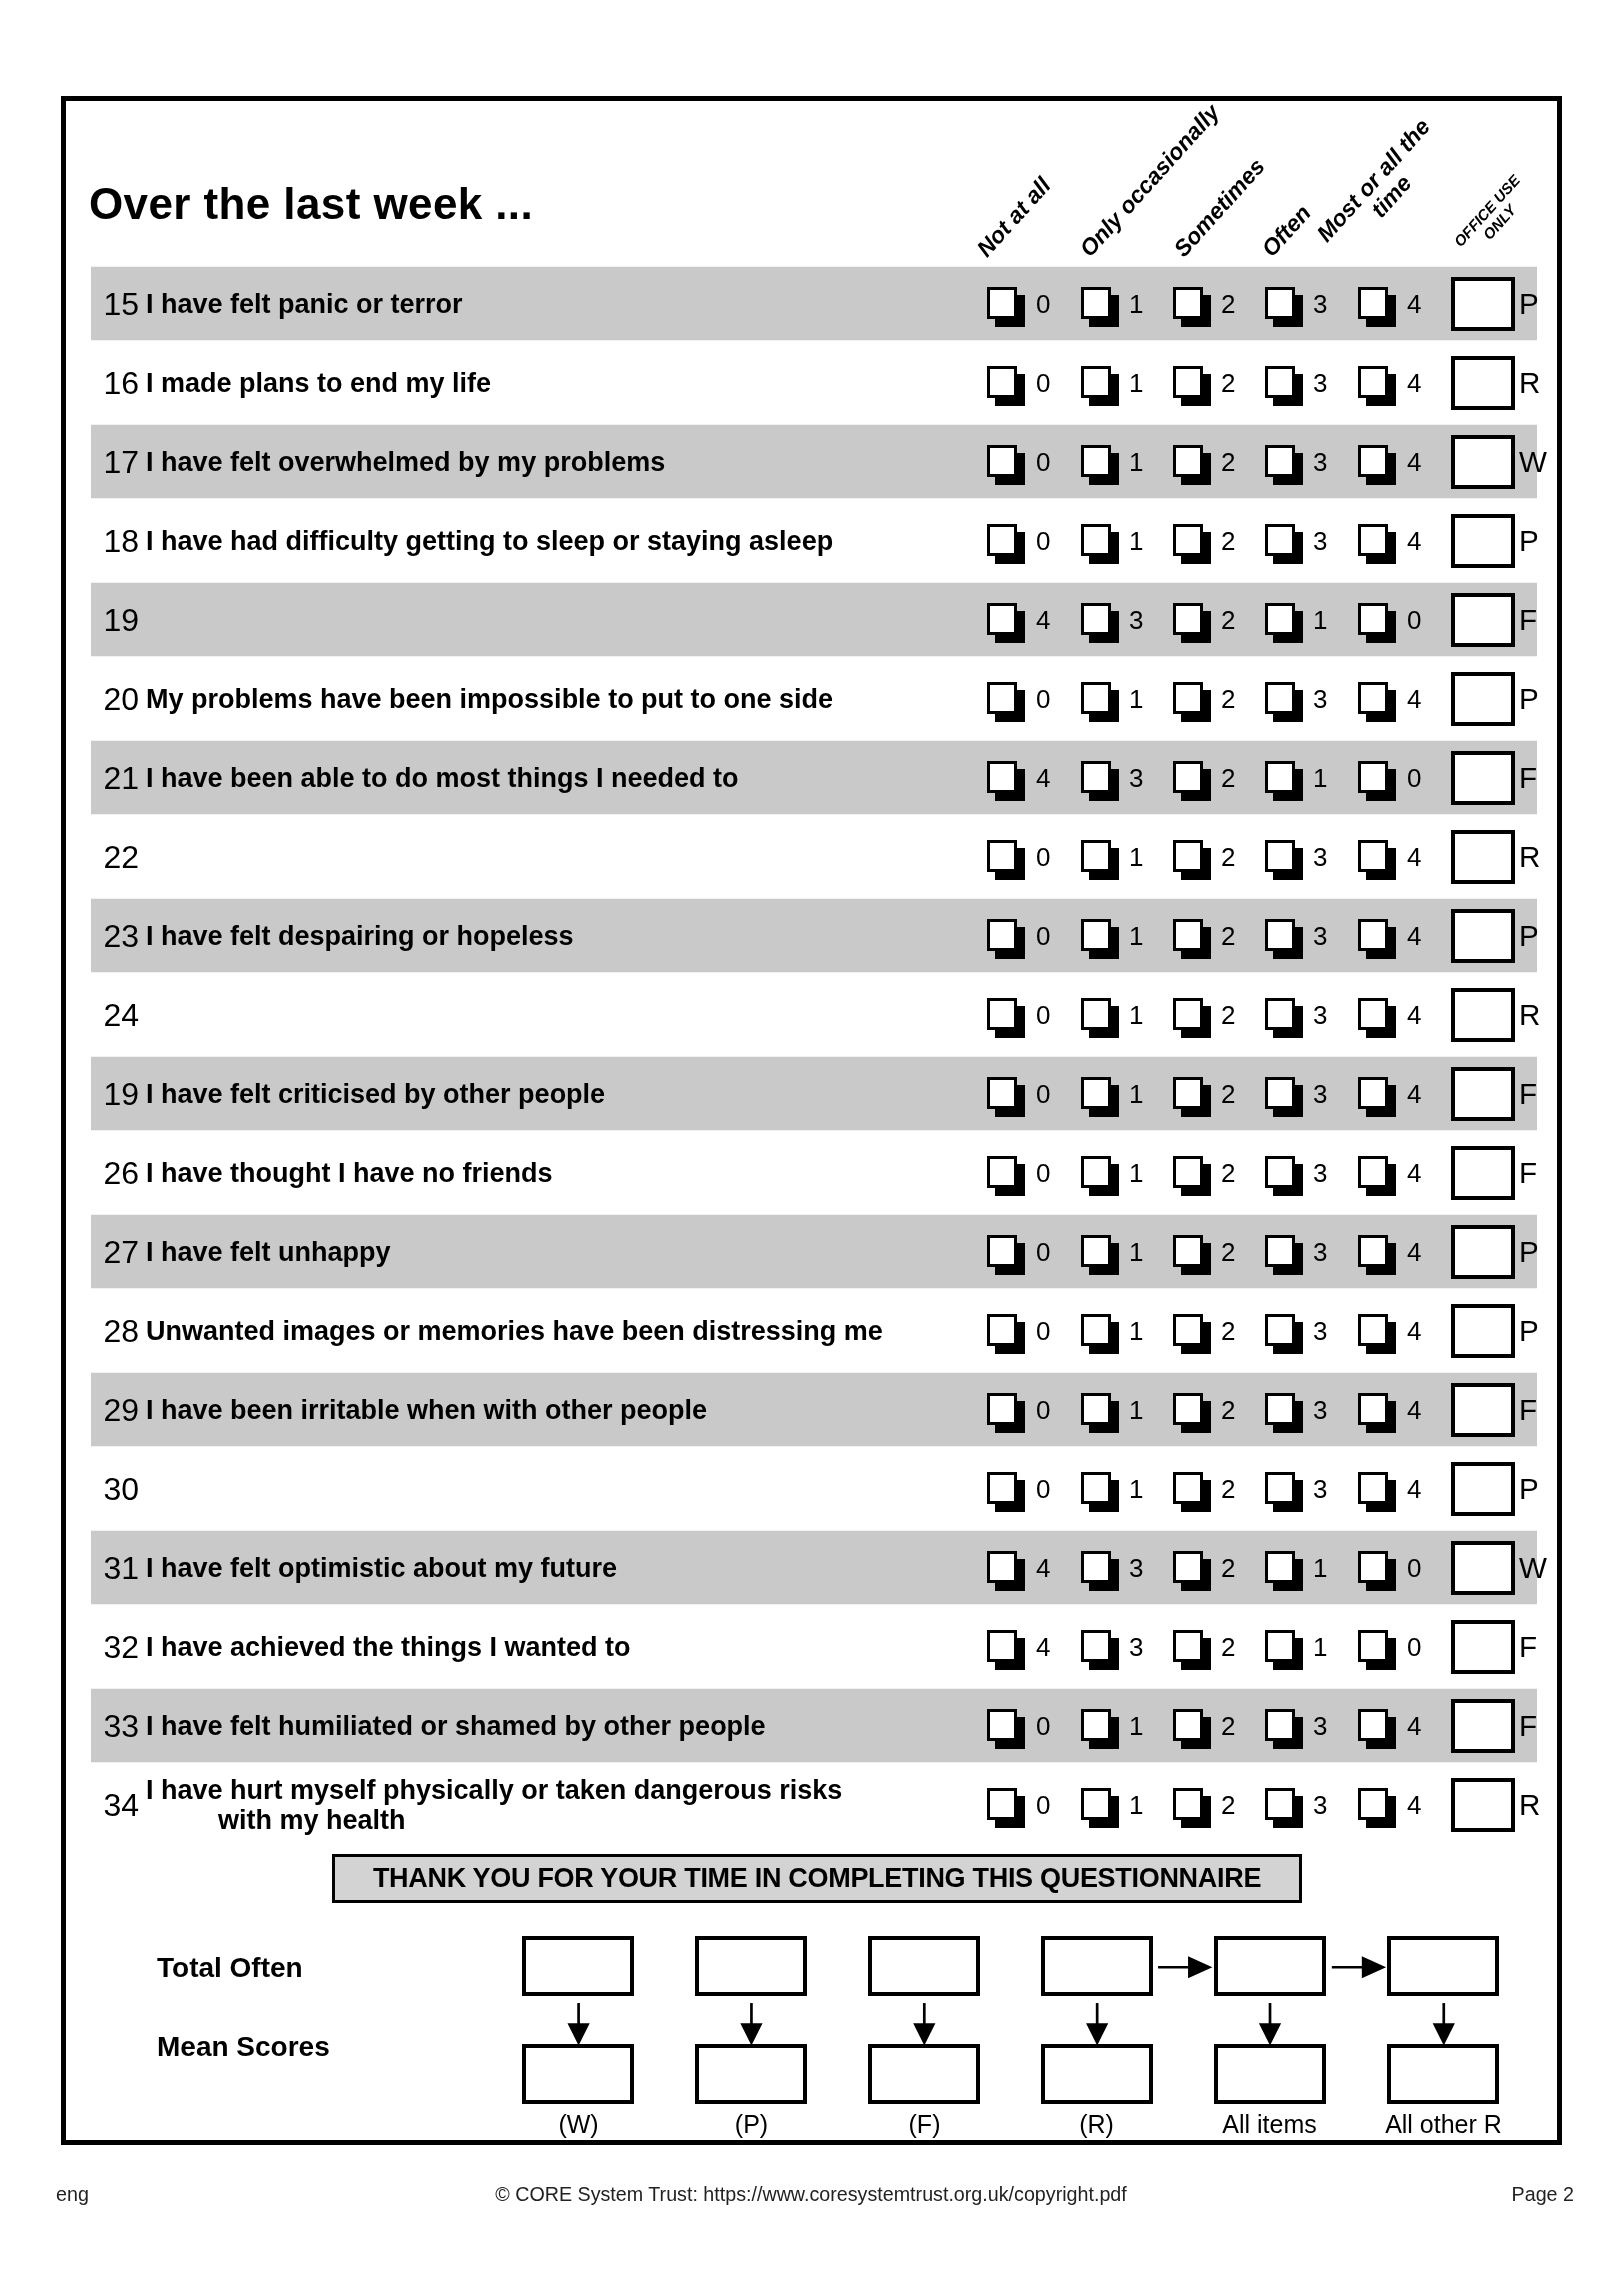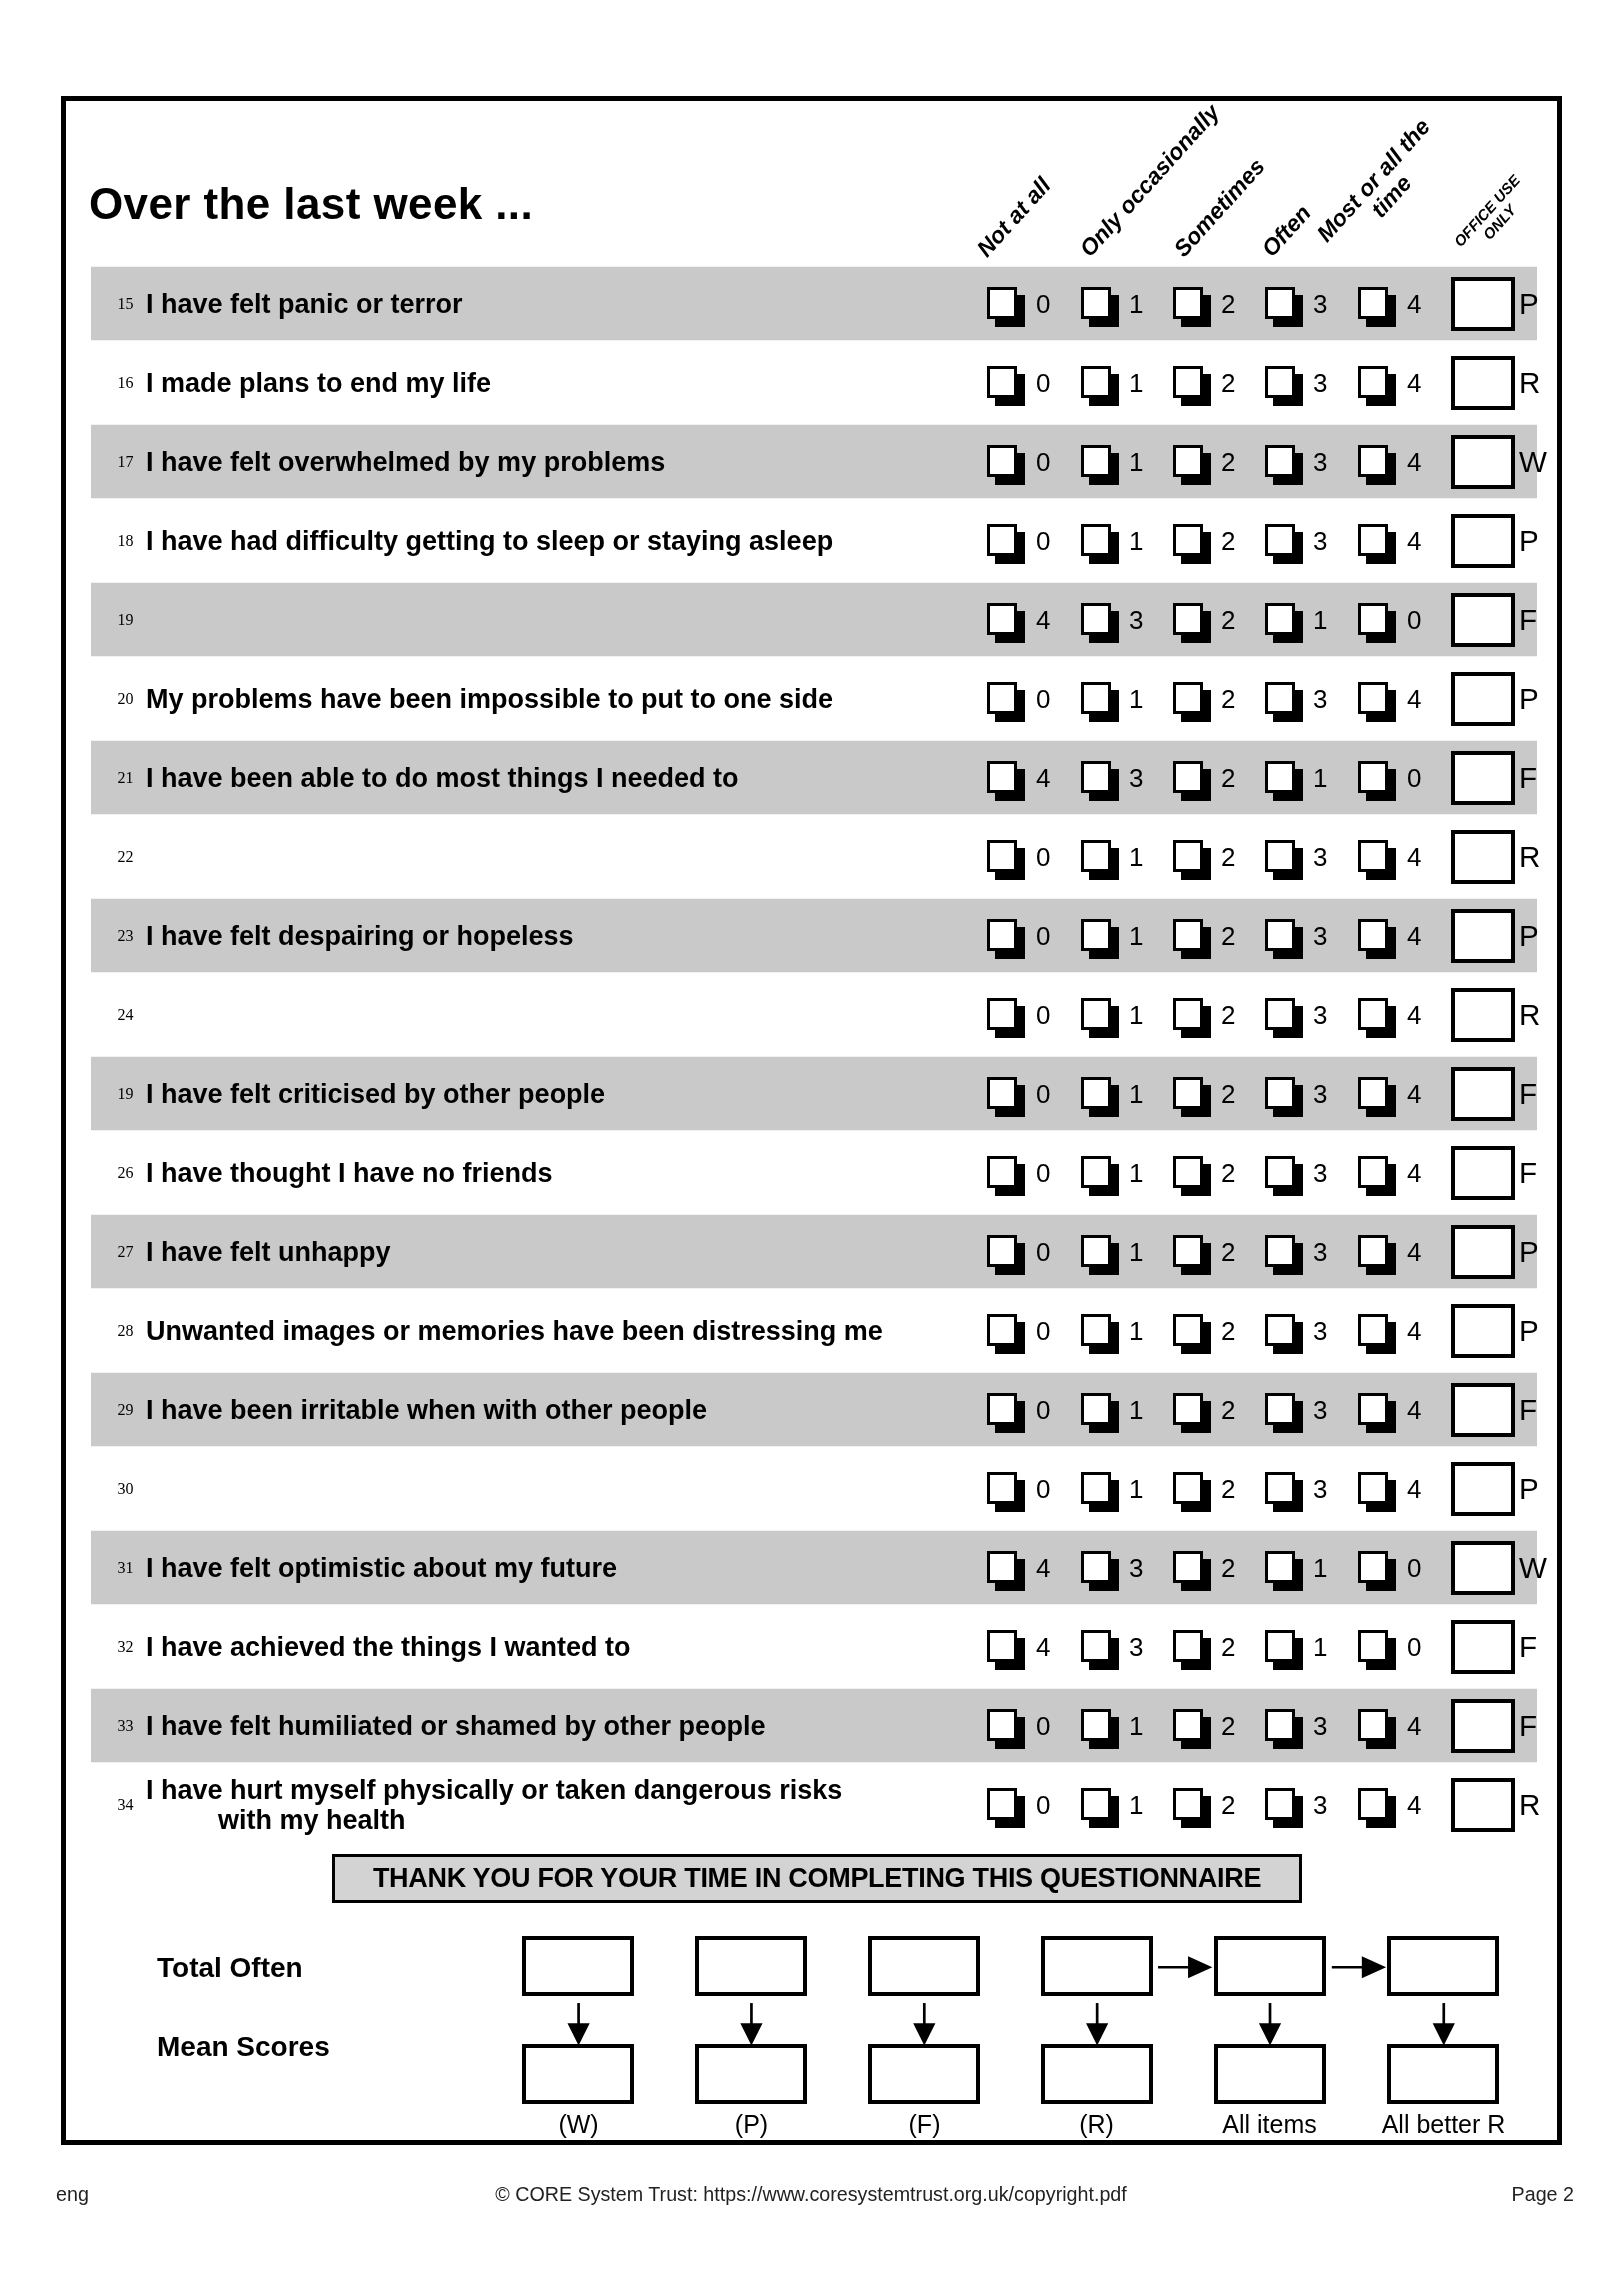--- a/index.html
+++ b/index.html
@@ -13,21 +13,21 @@
   .hlabel{position:absolute;font-style:italic;font-weight:bold;font-size:23px;line-height:1.05;
           white-space:nowrap;transform:rotate(-48deg);transform-origin:0 100%;text-align:center;}
   .hlabel.small{font-size:15px;line-height:1.12;}
 
   
   .rows{position:absolute;left:91px;top:264px;width:1446px;}
   .row{position:relative;height:79px;}
   .row.shaded{background:var(--row-shade,#c9c9c9);
               box-shadow:inset 0 2.7px 0 #fff, inset 0 -2.7px 0 #fff;}
   .qnum{position:absolute;left:12.5px;width:30px;top:50%;transform:translateY(-50%);
-        font-size:16px;text-align:right;font-family:Liberation Serif, serif;}
+        font-size:32px;}
   .qtext{position:absolute;left:55px;top:50%;transform:translateY(-50%);
          font-size:27px;font-weight:bold;line-height:1.12;white-space:nowrap;}
   .qtext .line2{display:block;padding-left:72px;}
   .cb{position:absolute;top:23px;width:24px;height:26px;border:3.6px solid #000;background:#fff;
       box-shadow:8px 8px 0 #000;}
   .optnum{position:absolute;top:50%;transform:translateY(-50%);font-size:26px;}
   .officebox{position:absolute;left:1360px;top:12.5px;width:56px;height:46px;
              border:4.5px solid #000;background:#fff;}
   .letter{position:absolute;left:1428px;top:50%;transform:translateY(-50%);font-size:29.6px;}
 
@@ -402,21 +402,21 @@
       <div class="sbox" style="left: 868px; top: 2044px;"></div>
       <div class="collabel" style="left: 844px;">(F)</div>
       <div class="sbox" style="left: 1041px; top: 1936px;"></div>
       <div class="sbox" style="left: 1041px; top: 2044px;"></div>
       <div class="collabel" style="left: 1016px;">(R)</div>
       <div class="sbox" style="left: 1214px; top: 1936px;"></div>
       <div class="sbox" style="left: 1214px; top: 2044px;"></div>
       <div class="collabel" style="left: 1189px;">All items</div>
       <div class="sbox" style="left: 1387px; top: 1936px;"></div>
       <div class="sbox" style="left: 1387px; top: 2044px;"></div>
-      <div class="collabel" style="left: 1363px;">All better R</div>
+      <div class="collabel" style="left: 1363px;">All other R</div>
     </div>
 
   <svg class="arrows" width="1622" height="251" viewBox="0 2130 1811 280">
     <g stroke="#000" stroke-width="3" fill="#000">
 
       <g>
         <line x1="646" y1="2236" x2="646" y2="2262"></line>
           <polygon points="636,2260 656,2260 646,2280"></polygon>
         <line x1="839" y1="2236" x2="839" y2="2262"></line>
           <polygon points="829,2260 849,2260 839,2280"></polygon>

